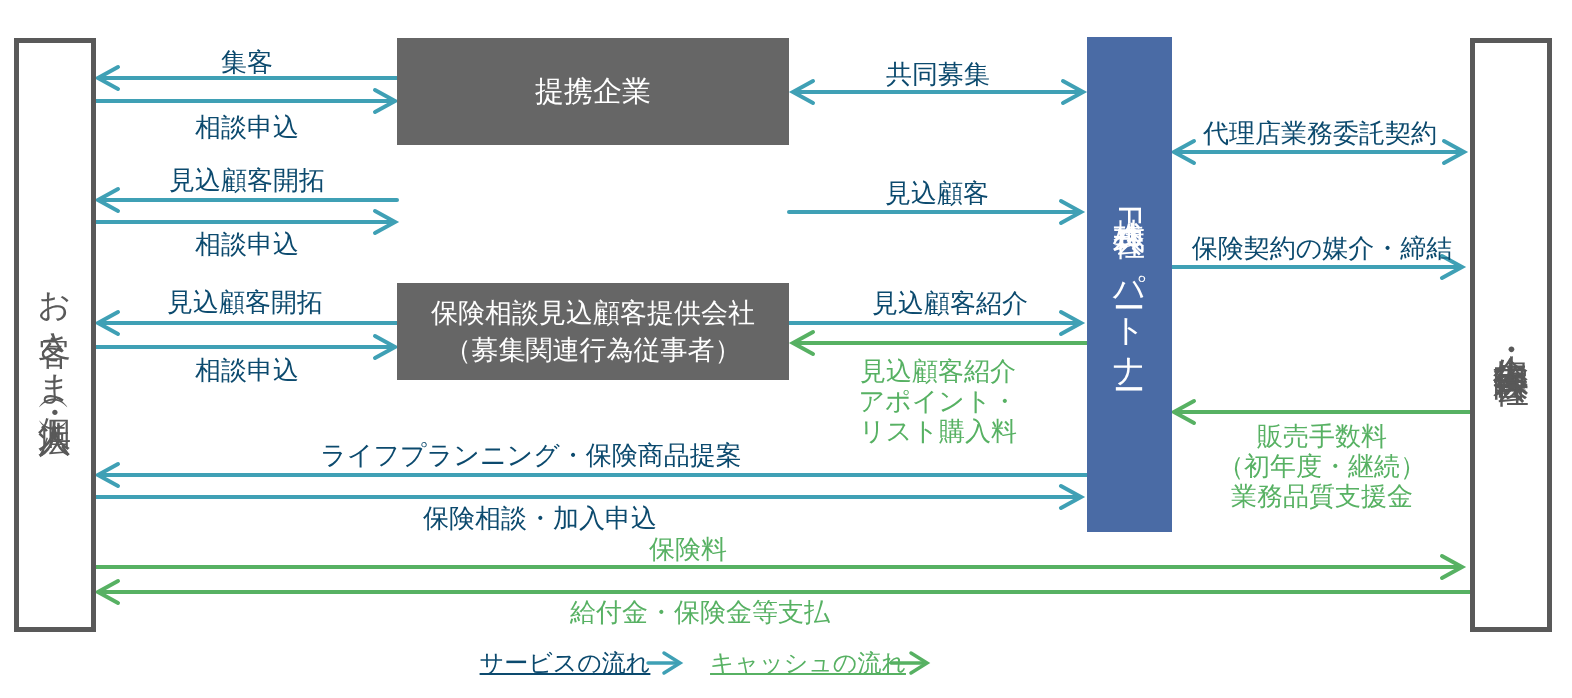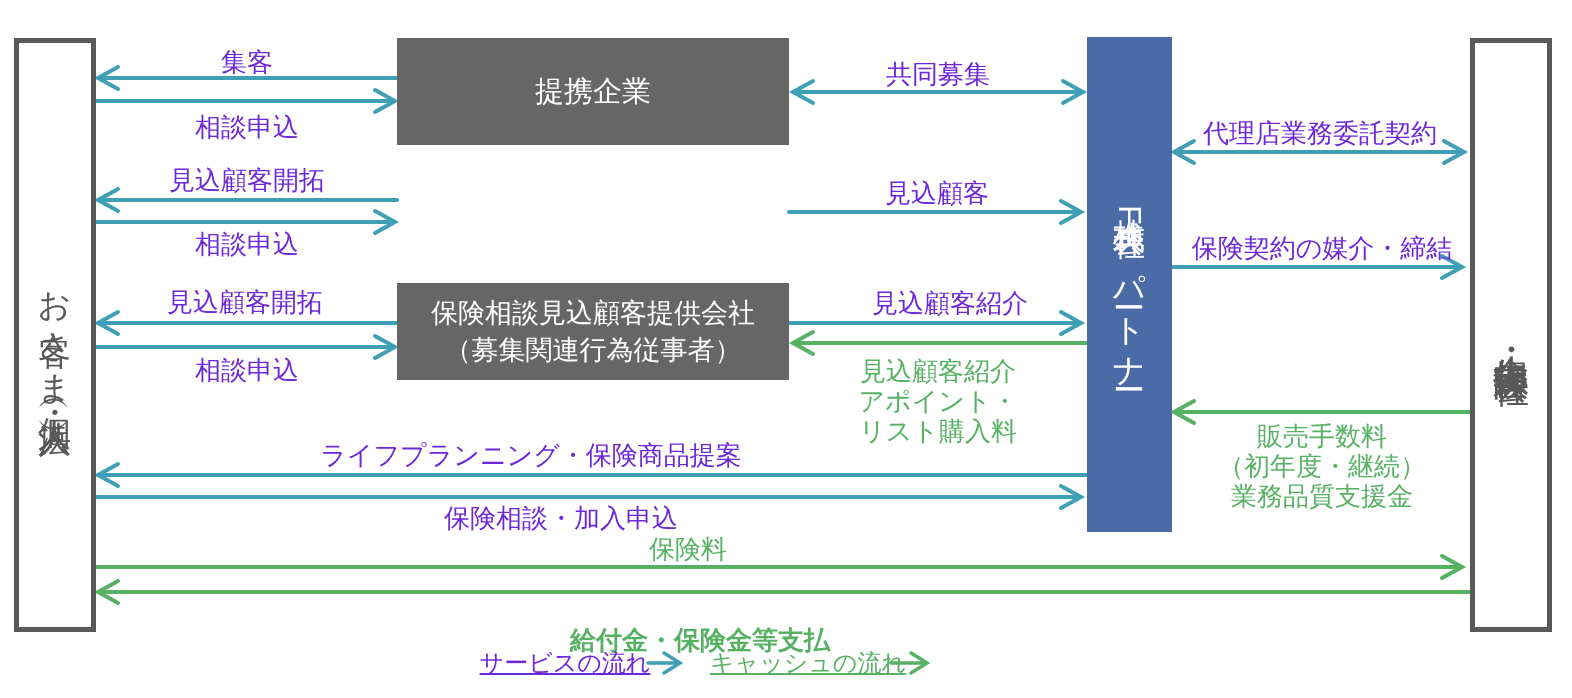--- a/index.html
+++ b/index.html
@@ -27,21 +27,21 @@
     font-size:32px; font-weight:500; letter-spacing:3px; line-height:1;
   }
   .lbl {
     position:absolute; transform:translate(-50%,-50%);
     font-size:26px; font-weight:500; white-space:nowrap;
   }
   .lbl.multi {
     transform:translateX(-50%); white-space:pre-line;
     text-align:center; line-height:1.16;
   }
-  .teal  { color:#6d28d9; }
+  .teal  { color:#0c4a6e; }
   .green { color:#57b163; }
   .legend-lbl { position:absolute; transform:translate(-50%,-50%); font-size:24px; font-weight:500; white-space:nowrap;text-decoration:underline; }
 </style>
 </head>
 <body>
 
 <div class="canvas">
 
   <svg class="arrows" viewBox="0 0 1572 698" fill="none" stroke-linecap="round" stroke-linejoin="miter">
 
@@ -166,20 +166,20 @@
 アポイント・
 リスト購入料</div>
 
   <div class="lbl teal" style="left:1320px; top:133px;">代理店業務委託契約</div>
   <div class="lbl multi green" style="left:1322px; top:421px;">販売手数料
 （初年度・継続）
 業務品質支援金</div>
   <div class="lbl teal" style="left:1322px; top:248px;">保険契約の媒介・締結</div>
 
   <div class="lbl teal" style="left:531px; top:455px;">ライフプランニング・保険商品提案</div>
-  <div class="lbl teal" style="left:561px; top:518px;">保険相談・加入申込</div>
+  <div class="lbl teal" style="left:540px; top:518px;">保険相談・加入申込</div>
   <div class="lbl green" style="left:688px; top:549px;">保険料</div>
-  <div class="lbl green" style="left:700px; top:640px;font-weight:bold;">給付金・保険金等支払</div>
+  <div class="lbl green" style="left:700px; top:612px;">給付金・保険金等支払</div>
 
   <div class="legend-lbl teal" style="left:565px; top:663px;">サービスの流れ</div>
   <div class="legend-lbl green" style="left:808px; top:663px;">キャッシュの流れ</div>
 
 </div>
 
 </body></html>

